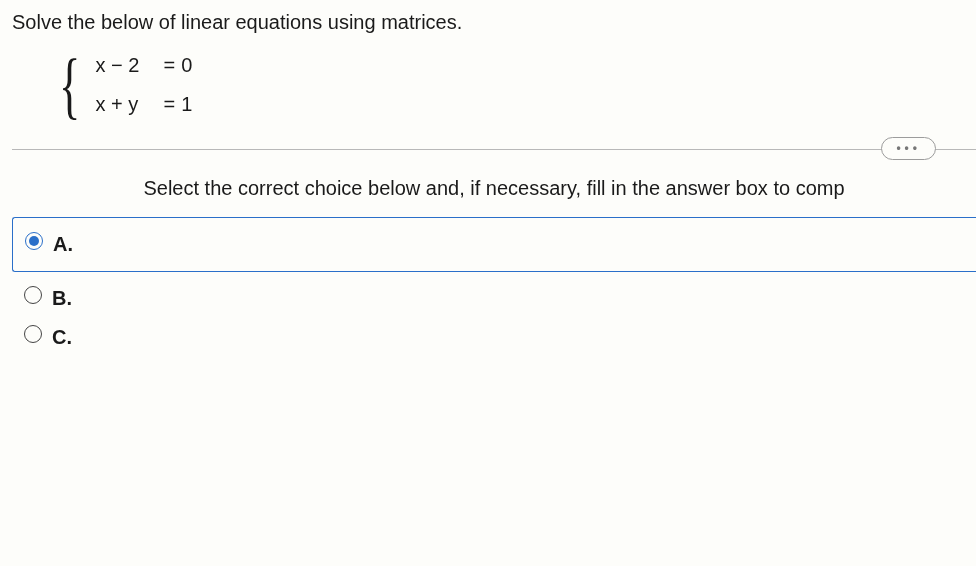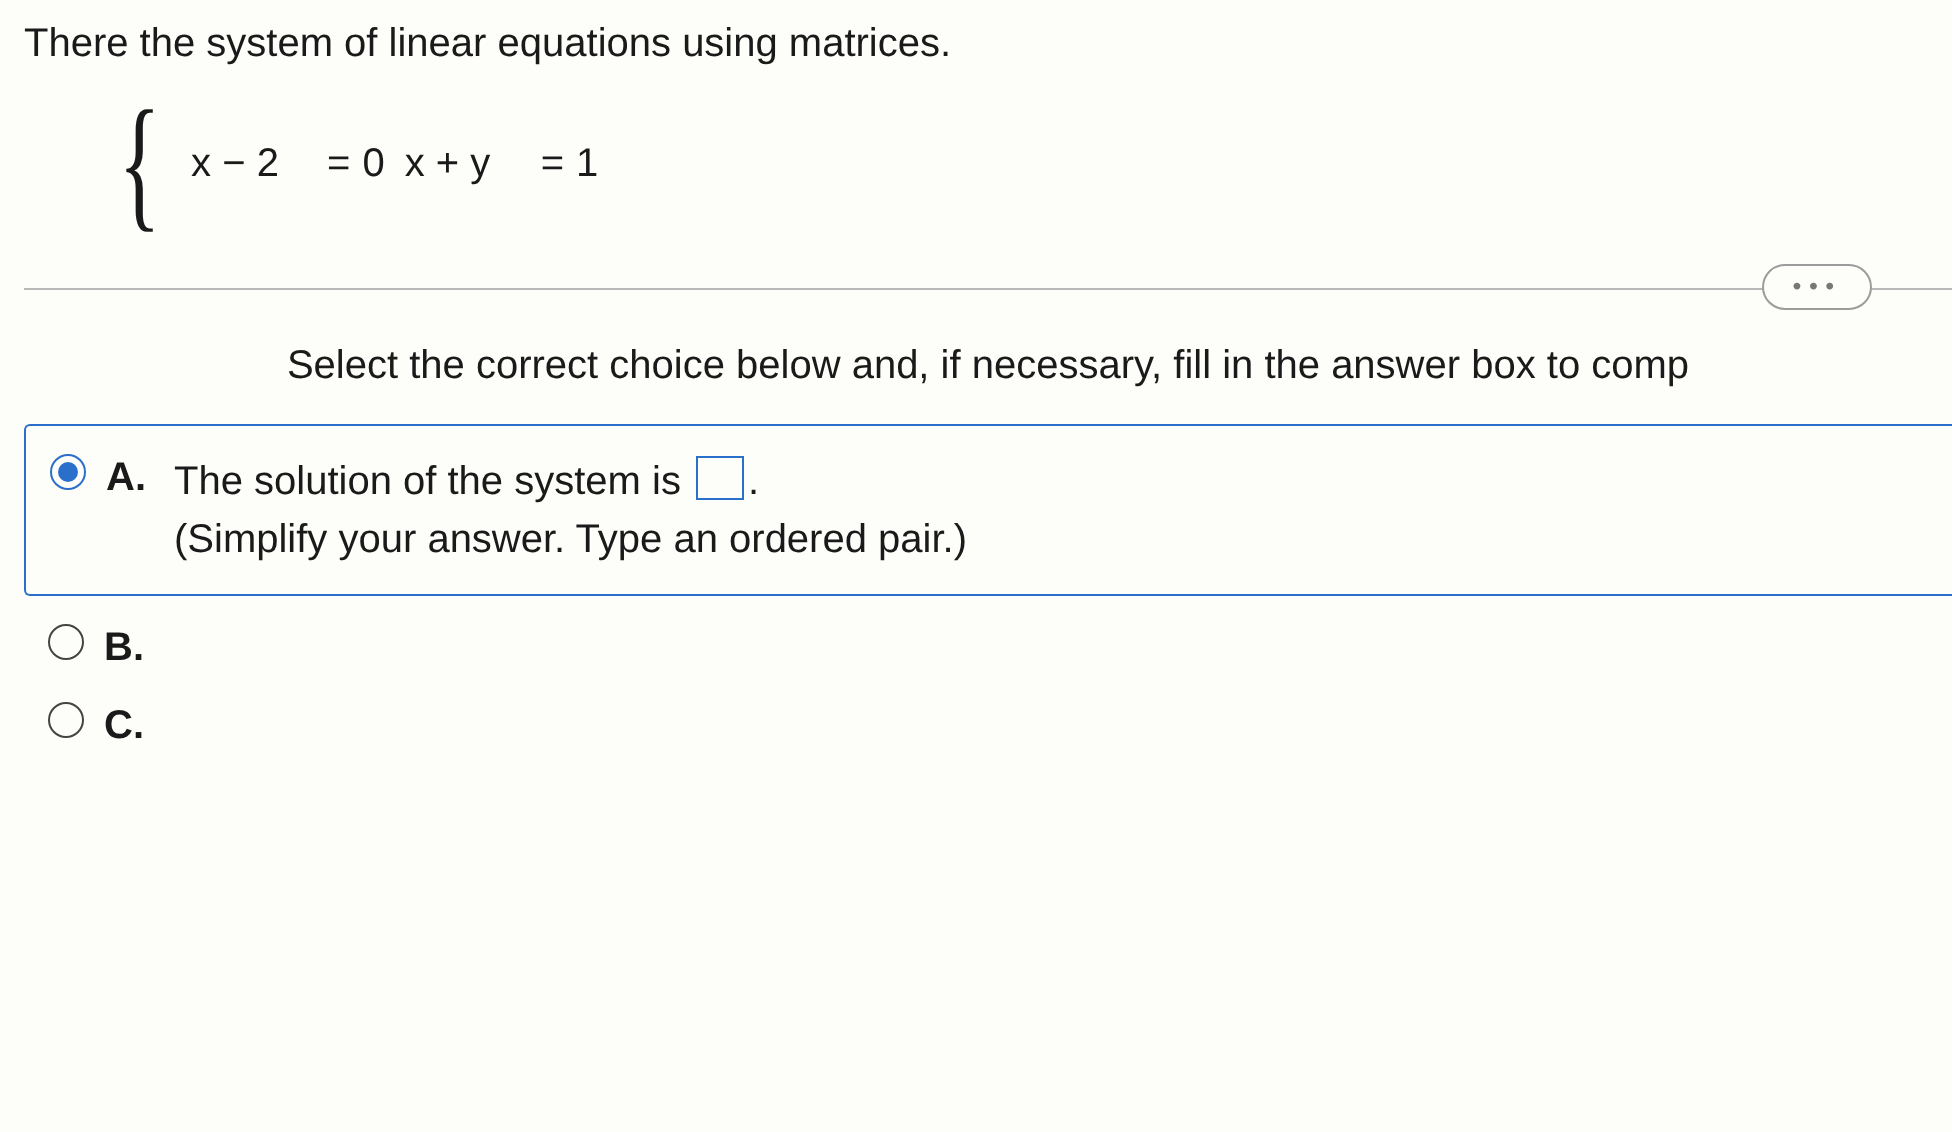--- a/index.html
+++ b/index.html
@@ -22,21 +22,21 @@
       margin-bottom: 30px;
     }
     .brace {
       font-size: 74px;
       line-height: 0.85;
       font-weight: 300;
       margin-right: 8px;
       font-family: "Times New Roman", serif;
       transform: scaleX(0.6);
     }
-    .eq-block { display: flex; flex-direction: row; gap: 10px; }
+    .eq-block { display: flex; flex-direction: column; gap: 10px; }
     .eq-row { display: flex; align-items: baseline; }
     .eq-lhs { min-width: 62px; text-align: left; }
     .eq-eq { padding: 0 6px; }
     .hr-wrap { position: relative; width: 100%; margin: 6px 0 24px 0; }
     .hr-line { border: none; border-top: 1px solid #b8b8b8; margin: 0; }
     .chip {
       position: absolute;
       right: 40px; top: -12px;
       background: #fdfdfa;
       border: 1.5px solid #9c9c9c;
@@ -86,21 +86,21 @@
       width: 24px; height: 22px;
       border: 1.5px solid #2a6fc9;
       vertical-align: baseline;
       transform: translateY(3px);
       margin: 0 2px;
     }
   </style>
 </head>
 <body>
 
-<div class="prompt">There the system of linear equations using matrices.</div>
+<div class="prompt">Solve the below of linear equations using matrices.</div>
 
 <div class="equations">
   <div class="brace">{</div>
   <div class="eq-block">
     <div class="eq-row">
       <span class="eq-lhs">x − 2</span>
       <span class="eq-eq">=</span>
       <span>0</span>
     </div>
     <div class="eq-row">
@@ -118,26 +118,20 @@
 
 <div class="instruct">Select the correct choice below and, if necessary, fill in the answer box to comp</div>
 
 <div class="choices">
 
   <div class="choice-selected">
     <div class="radio-outer selected">
       <div class="radio-inner"></div>
     </div>
     <div class="choice-letter">A.</div>
-    <div class="choice-text">
-      <div>
-        <span>The solution of the system is </span><span class="answer-box"></span><span>.</span>
-      </div>
-      <div>(Simplify your answer. Type an ordered pair.)</div>
-    </div>
   </div>
 
   <div class="choice-row">
     <div class="radio-outer"></div>
     <div class="choice-letter">B.</div>
   </div>
 
   <div class="choice-row">
     <div class="radio-outer"></div>
     <div class="choice-letter">C.</div>

